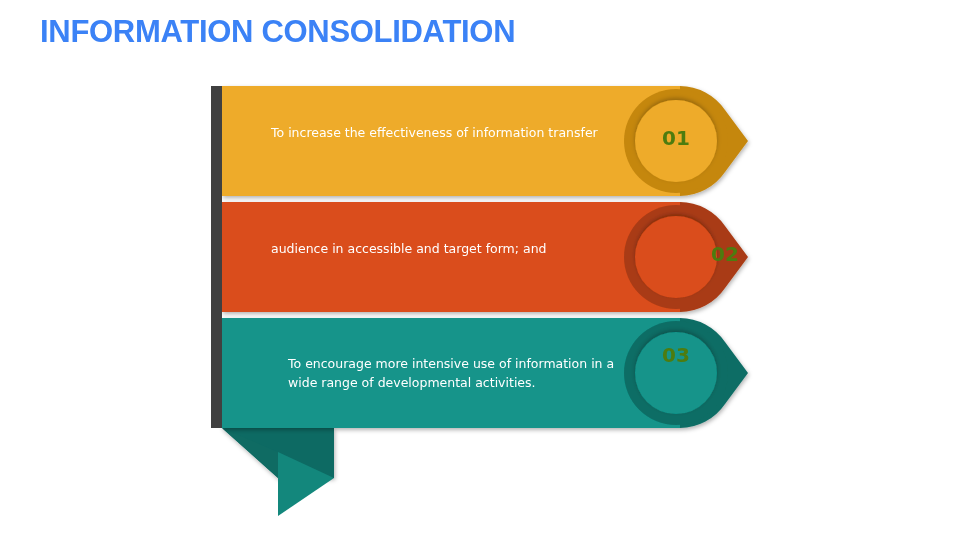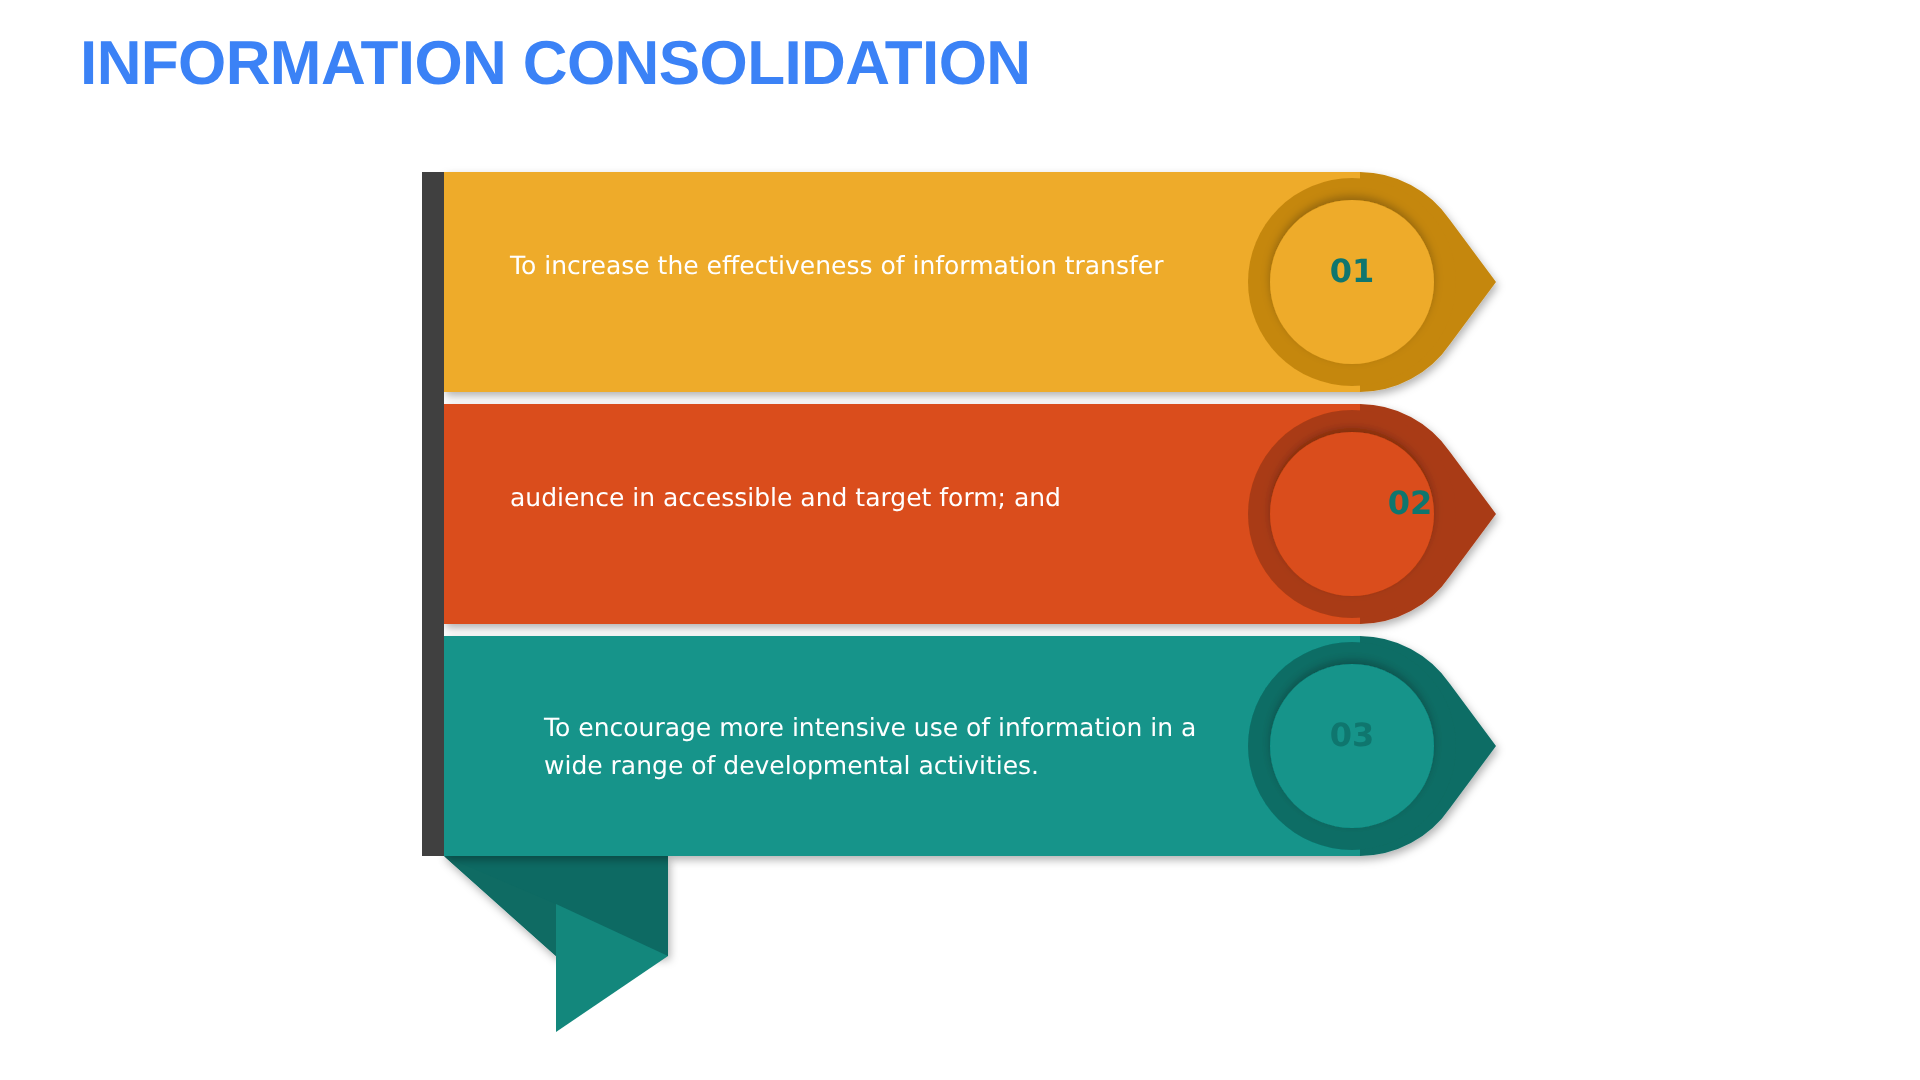--- a/index.html
+++ b/index.html
@@ -1,20 +1,20 @@
 <!DOCTYPE html>
 <html><head>
 <meta charset="utf-8">
 <style>
   html, body { margin:0; padding:0; }
   body { width:960px; height:540px; background:#ffffff; position:relative; overflow:hidden; font-family:"Liberation Sans", sans-serif; }
   .title { position:absolute; left:40px; top:14px; font-size:31px; font-weight:bold; color:#3b82f6; letter-spacing:-0.3px; font-family:"Liberation Sans", sans-serif; }
   .diagram { position:absolute; left:0; top:0; width:960px; height:540px; }
-  .item-text { position:absolute; color:#ffffff; font-size:13.5px; line-height:19px; width:360px; font-family:"DejaVu Sans", sans-serif; font-size:12.5px; }
-  .num { position:absolute; color:#0f766e; font-weight:bold; font-size:16px; width:80px; text-align:center; font-family:"DejaVu Sans", sans-serif; }
+  .item-text { position:absolute; color:#ffffff; font-size:13.5px; line-height:19px; width:360px; font-family:"DejaVu Sans", sans-serif; font-size:12.5px;margin-left:16px; }
+  .num { position:absolute; color:#4d7c0f; font-weight:bold; font-size:20px; width:80px; text-align:center; font-family:"DejaVu Sans", sans-serif; }
 </style>
 </head>
 <body>
 
 <div class="title">INFORMATION CONSOLIDATION</div>
 
 <svg class="diagram" width="960" height="540" viewBox="0 0 960 540" xmlns="http://www.w3.org/2000/svg">
   <defs>
     <filter id="sh" x="-10%" y="-10%" width="130%" height="130%">
       <feDropShadow dx="1" dy="2" stdDeviation="2" flood-color="#000" flood-opacity="0.3"></feDropShadow>
@@ -55,19 +55,19 @@
 </svg>
 
 <div class="item-text" style="left:255px;top:123px;">
   <div>To increase the effectiveness of information transfer</div>
 </div>
 <div class="num" style="left:636px;top:126px;">01</div>
 
 <div class="item-text" style="left:255px;top:239px;">
   <div>audience in accessible and target form; and</div>
 </div>
-<div class="num" style="left:648px;top:242px;padding-left:17px;">02</div>
+<div class="num" style="left:668px;top:242px;padding-left:17px;">02</div>
 
 <div class="item-text" style="left:272px;top:354px;">
   <div>To encourage more intensive use of information in a</div>
   <div>wide range of developmental activities.</div>
 </div>
-<div class="num" style="left:636px;top:358px;">03</div>
+<div class="num" style="left:636px;top:343px;">03</div>
 
 </body></html>

